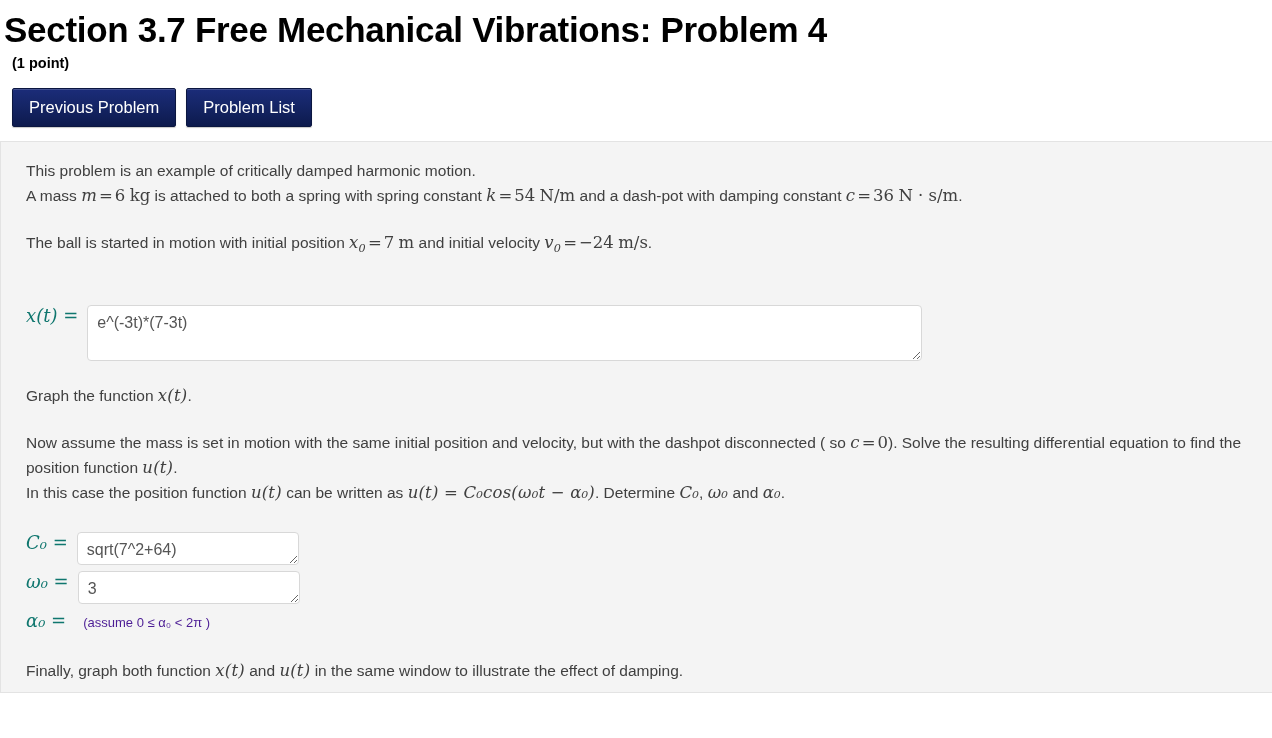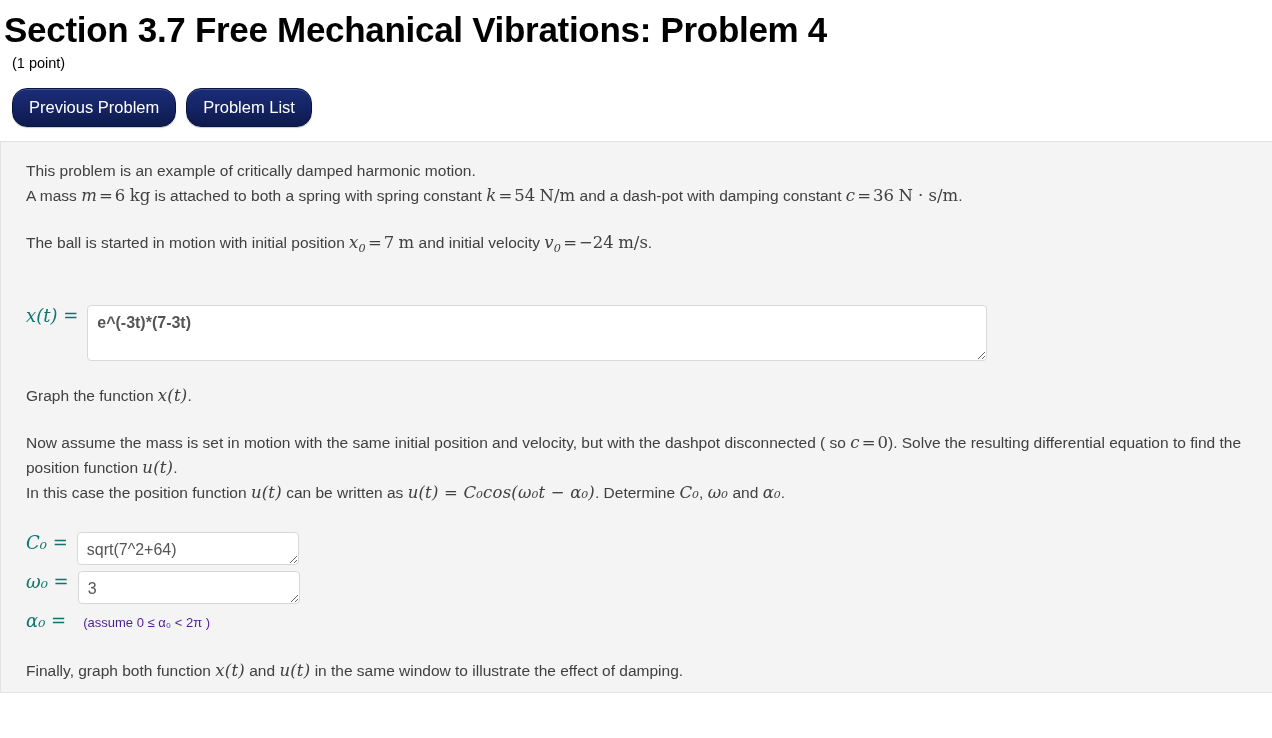--- a/index.html
+++ b/index.html
@@ -23,41 +23,41 @@
     font-size: 35px;
     line-height: 40px;
     letter-spacing: -0.3px;
     margin: 0;
     padding: 10px 0 0 4px;
     color: #000;
     white-space: nowrap;
   }
   .point-value {
     font-size: 14.5px;
-    font-weight: normal;
+    font-weight: bold;
     padding: 5px 0 0 12px;
     color: #000;
   }
 
   
   .button-row {
     padding: 17px 0 0 12px;
     display: flex;
     gap: 10px;
     align-items: flex-start;
   }
   .nav-button {
     display: inline-block;
     font-family: "Liberation Sans", sans-serif;
     font-size: 16.5px;
     line-height: 18px;
     color: #ffffff;
     background: linear-gradient(to bottom, #1b2c79 0%, #152566 45%, #0d1a4d 100%);
     border: 1px solid #0b1640;
-    border-radius: 15px;
+    border-radius: 2px;
     padding: 9px 16px 10px 16px;
     cursor: pointer;
     text-align: center;
     box-shadow: inset 0 1px 0 rgba(255,255,255,0.18), 0 1px 1px rgba(0,0,0,0.22);
     white-space: nowrap;
     -webkit-font-smoothing: antialiased;
   }
 
   
   .problem-panel {
@@ -137,23 +137,22 @@
     border-radius: 4px;
     padding: 7px 9px 7px 9px;
     box-sizing: border-box;
     resize: both;
     overflow: hidden;
     outline: none;
     line-height: 20px;
     display: block;
   }
   .ta-main {
-    width: 900px;
+    width: 835px;
     height: 56px;
-    font-weight: bold;
   }
   .ta-small {
     width: 222px;
     height: 33px;
   }
   .assume-note {
     font-size: 13px;
     color: #4c1d95;
     padding-left: 8px;
     align-self: flex-start;

